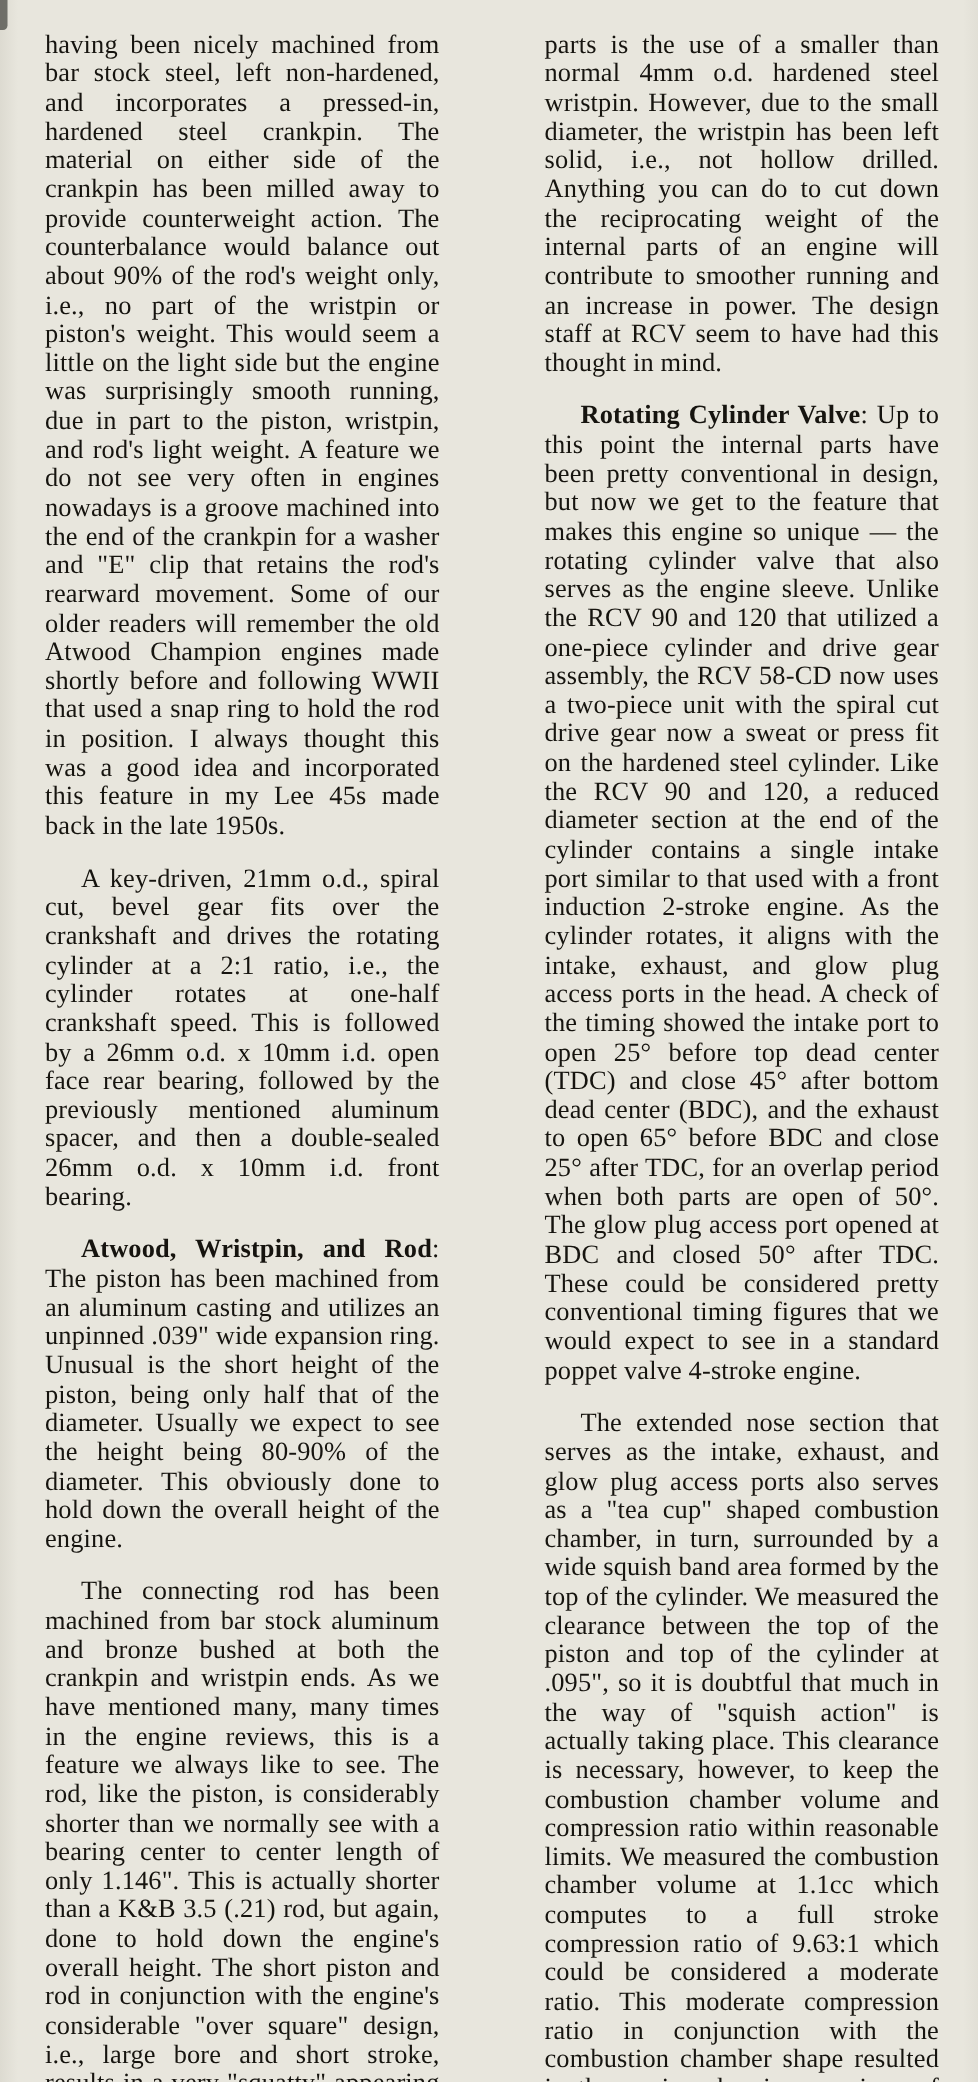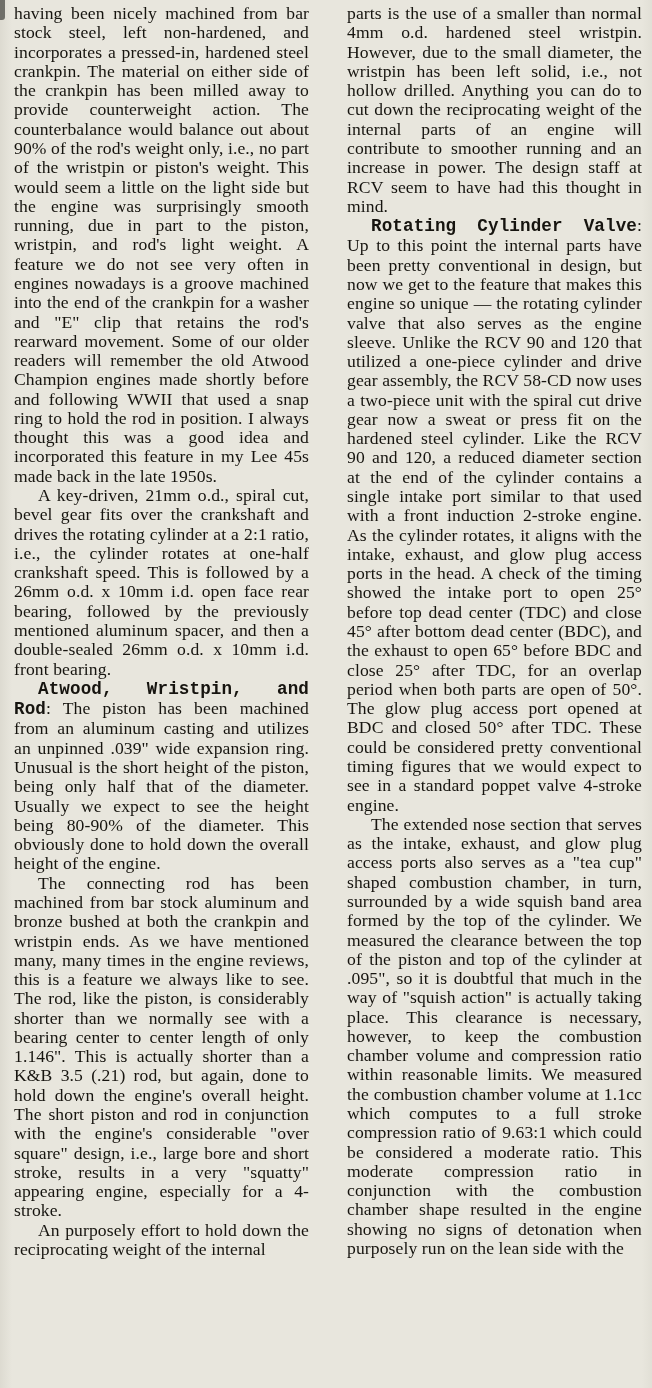--- a/index.html
+++ b/index.html
@@ -25,29 +25,28 @@
   }
   .column {
     width: 295px;
     font-size: 17.6px;
     line-height: 19.28px;
     text-align: justify;
     text-justify: inter-word;
     letter-spacing: 0.1px;
   }
   .para {
-    margin: 0;
+    margin: 16px;
     padding: 0;
   }
   .para.indent {
     text-indent: 24px;
   }
   .para b {
     font-weight: bold;
-    font-family: Liberation Mono, monospace;
   }
   .scan-artifact {
     position: absolute;
     top: 0;
     left: 0;
     width: 5px;
     height: 20px;
     background: #4a4a44;
     opacity: 0.75;
     border-radius: 0 0 3px 0;

